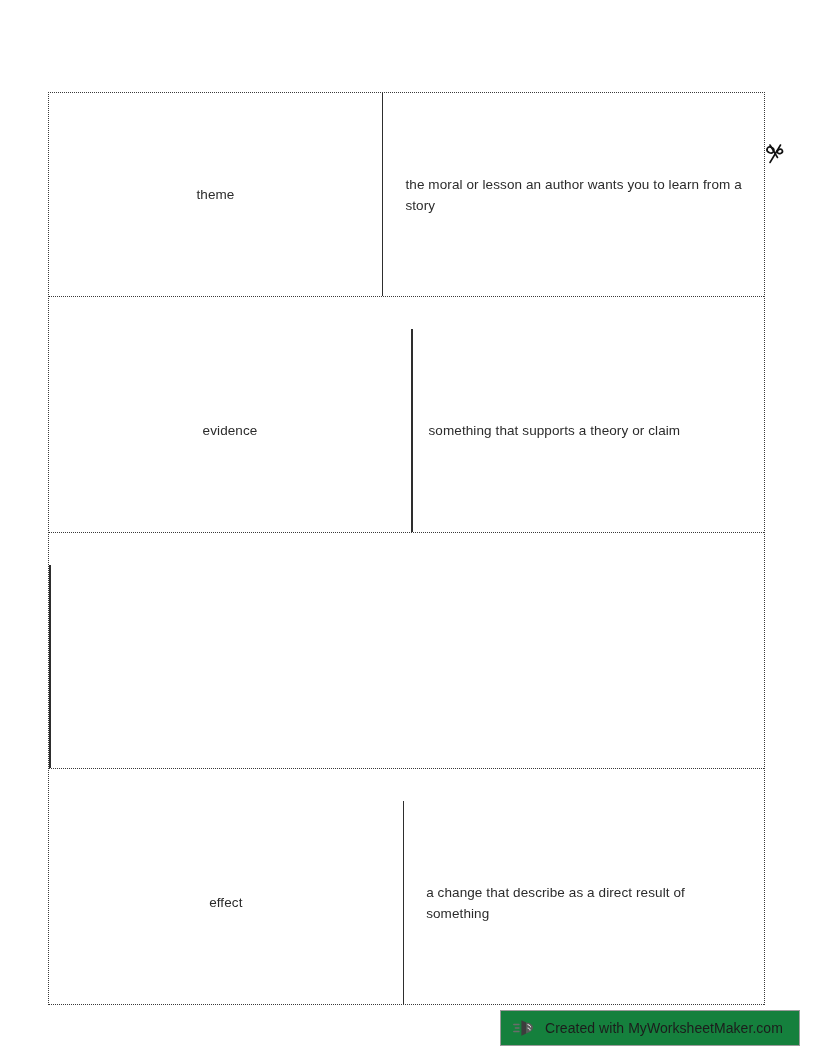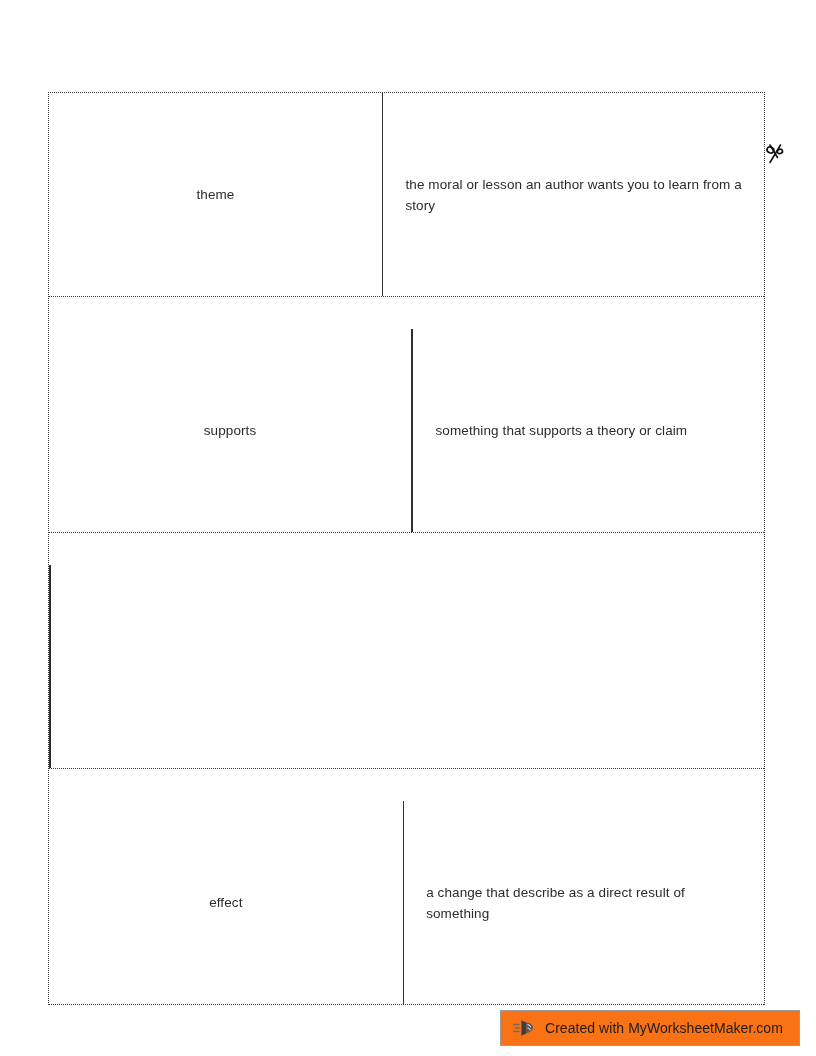--- a/index.html
+++ b/index.html
@@ -79,21 +79,21 @@
 
   .def-text {
     font-size: 13.5px;
     color: #2b2b2b;
     line-height: 21px;
     text-align: left;
     letter-spacing: 0.1px;
   }
 
   
-  .card-row.single-line .def-cell { padding-left: 23px; }
+  .card-row.single-line .def-cell { padding-left: 16px; }
 
   
   #scissors-icon {
     position: absolute;
     left: 764px;
     top: 141px;
     width: 22px;
     height: 26px;
     line-height: 26px;
     color: #111111;
@@ -104,21 +104,21 @@
 
   
   #footer-watermark {
     position: absolute;
     left: 500px;
     top: 1010px;
     width: 300px;
     height: 36px;
     box-sizing: border-box;
     border: 1px solid #9b9b9b;
-    background: #f97316;
+    background: #15803d;
     display: flex;
     align-items: center;
     padding-left: 12px;
   }
   #footer-watermark .wm-logo {
     flex: 0 0 auto;
     width: 24px;
     height: 20px;
     margin-right: 8px;
     display: block;
@@ -141,21 +141,21 @@
       <span class="term-text">theme</span>
     </div>
     <div class="fold-line"></div>
     <div class="def-cell">
       <span class="def-text">the moral or lesson an author wants you to learn from a story</span>
     </div>
   </div>
 
   <div class="card-row single-line">
     <div class="term-cell">
-      <span class="term-text">supports</span>
+      <span class="term-text">evidence</span>
     </div>
     <div class="fold-line"></div>
     <div class="def-cell">
       <span class="def-text">something that supports a theory or claim</span>
     </div>
   </div>
 
 
   <div class="card-row">
     <div class="fold-line"></div>

